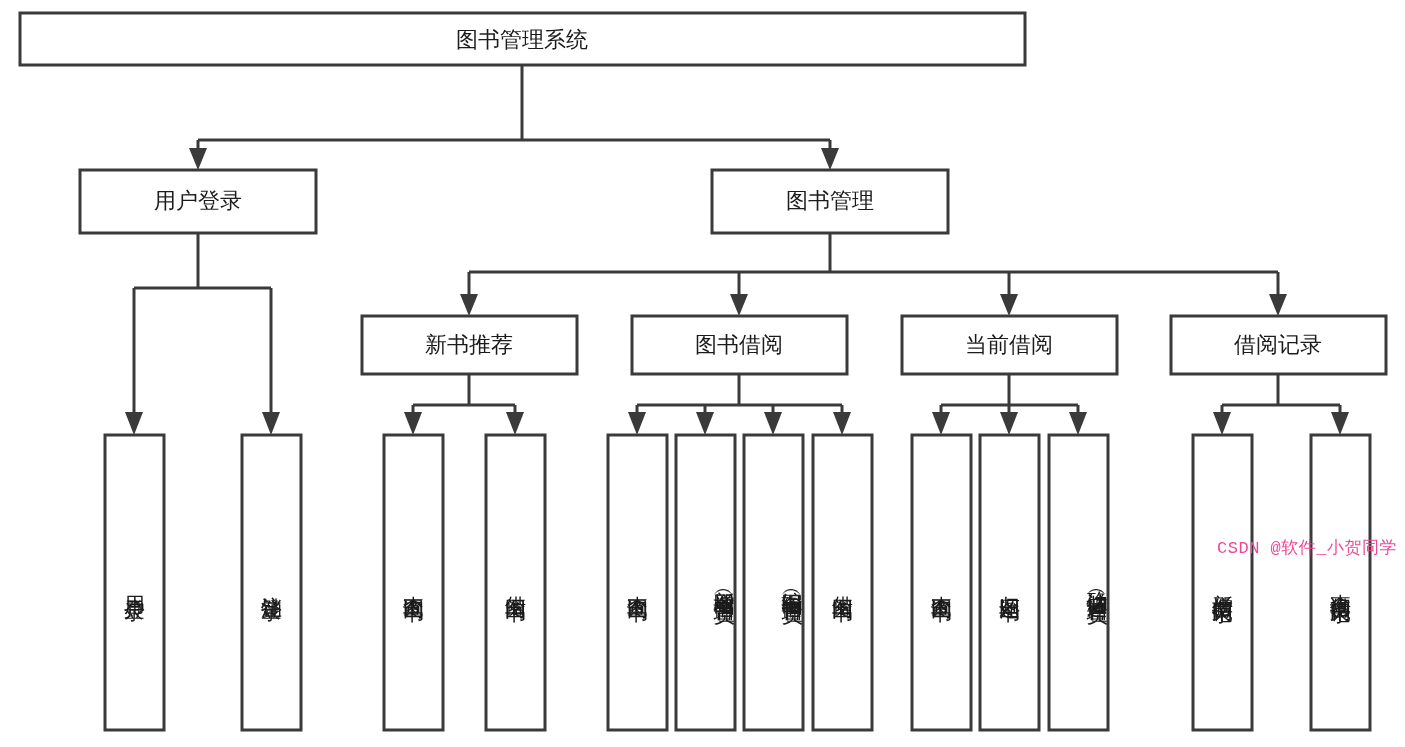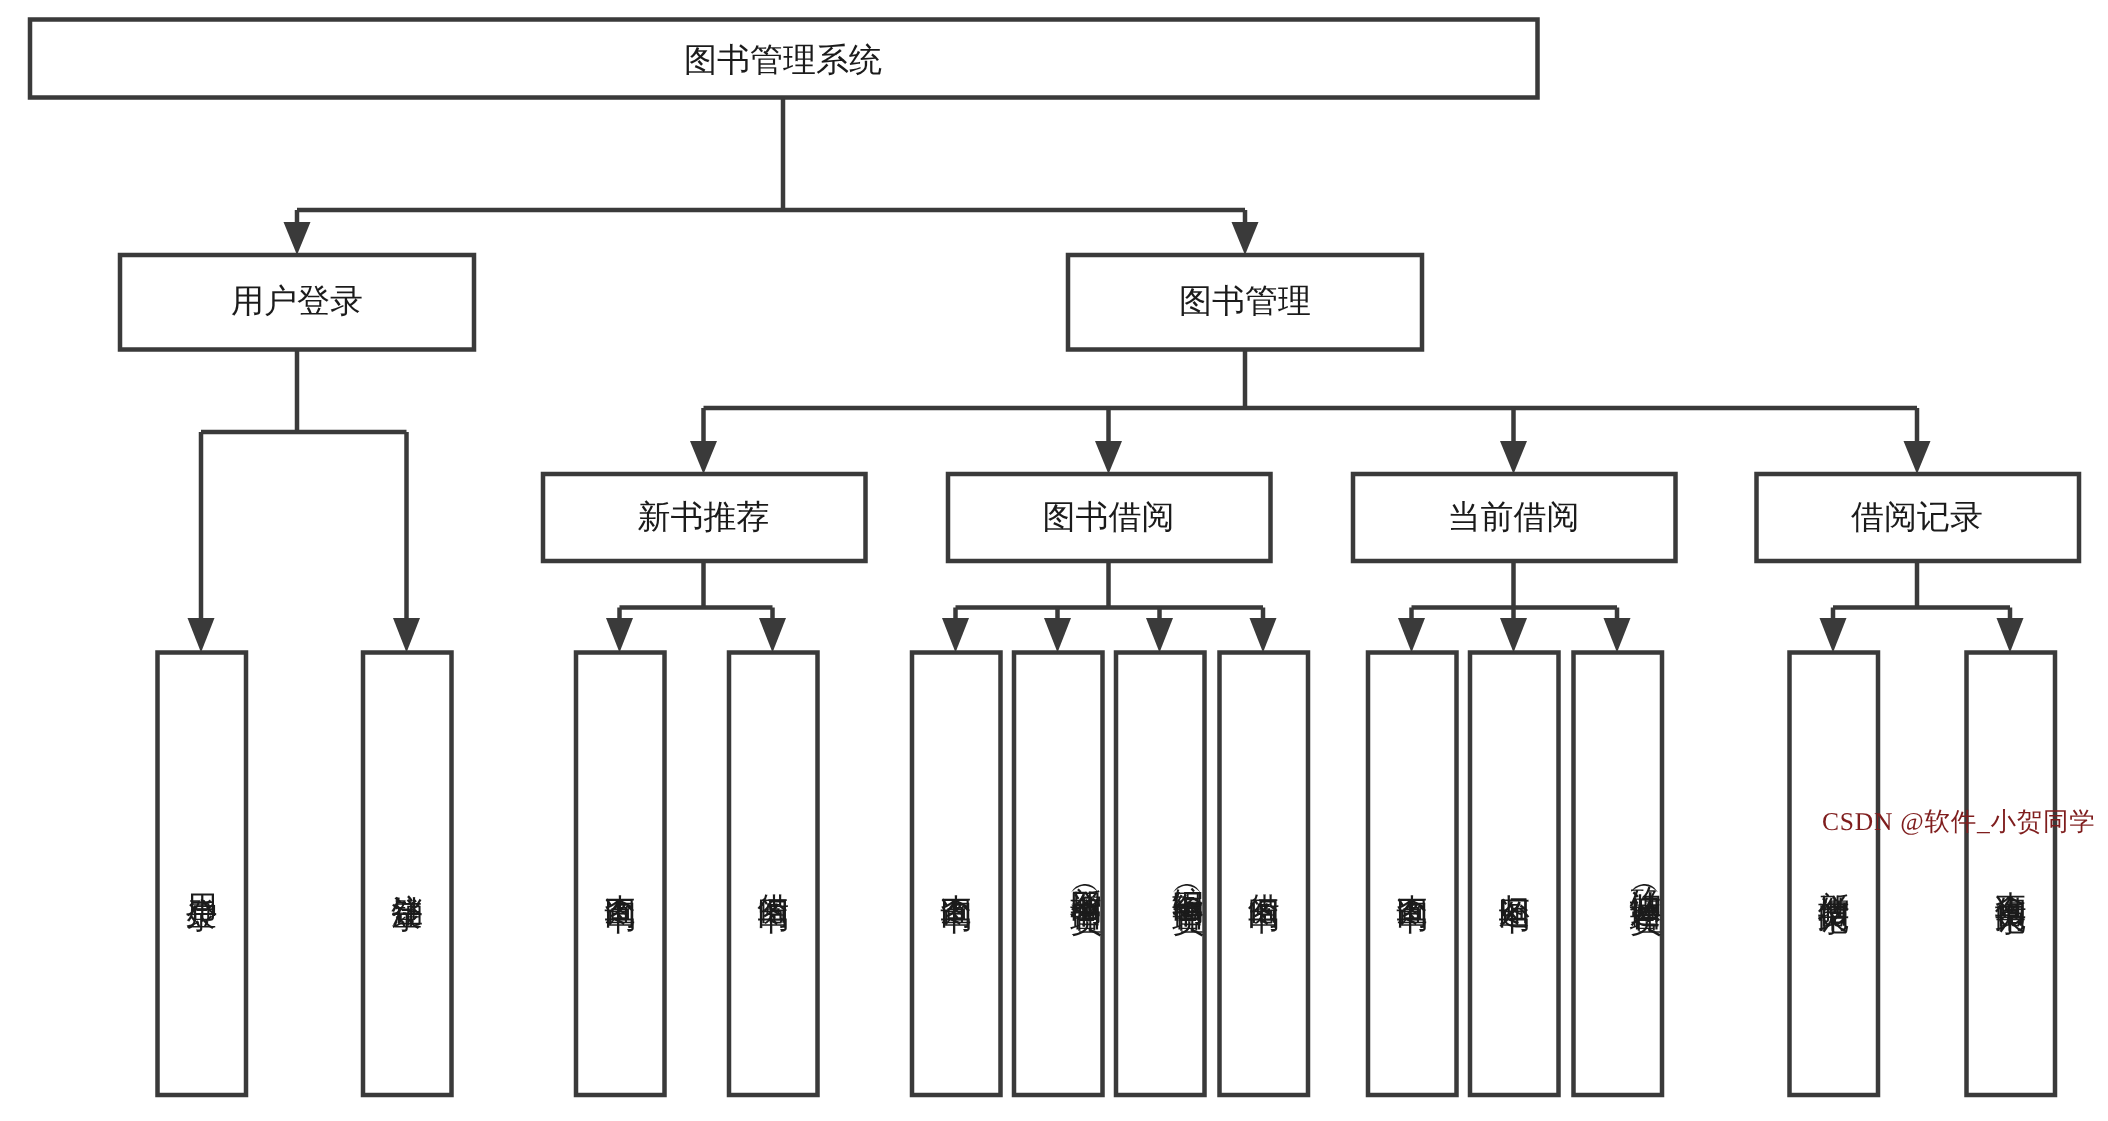--- a/index.html
+++ b/index.html
@@ -58,23 +58,23 @@
     color: #1b1b1b;
     letter-spacing: 2px;
     white-space: nowrap;
     text-align: center;
     pointer-events: none;
   }
   .watermark {
     position: absolute;
     right: 8px;
     bottom: 6px;
-    font-family: Liberation Serif, serif;
+    font-family: Liberation Mono, monospace;
     font-size: 17px;
-    color: #7f1d1d;
+    color: #ec4899;
     letter-spacing: 0.5px;
     white-space: nowrap;
   }
 </style>
 </head>
 <body>
 
 <div id="diagram-root">
 
   <svg class="flow" viewBox="0 0 1405 747" xmlns="http://www.w3.org/2000/svg">

